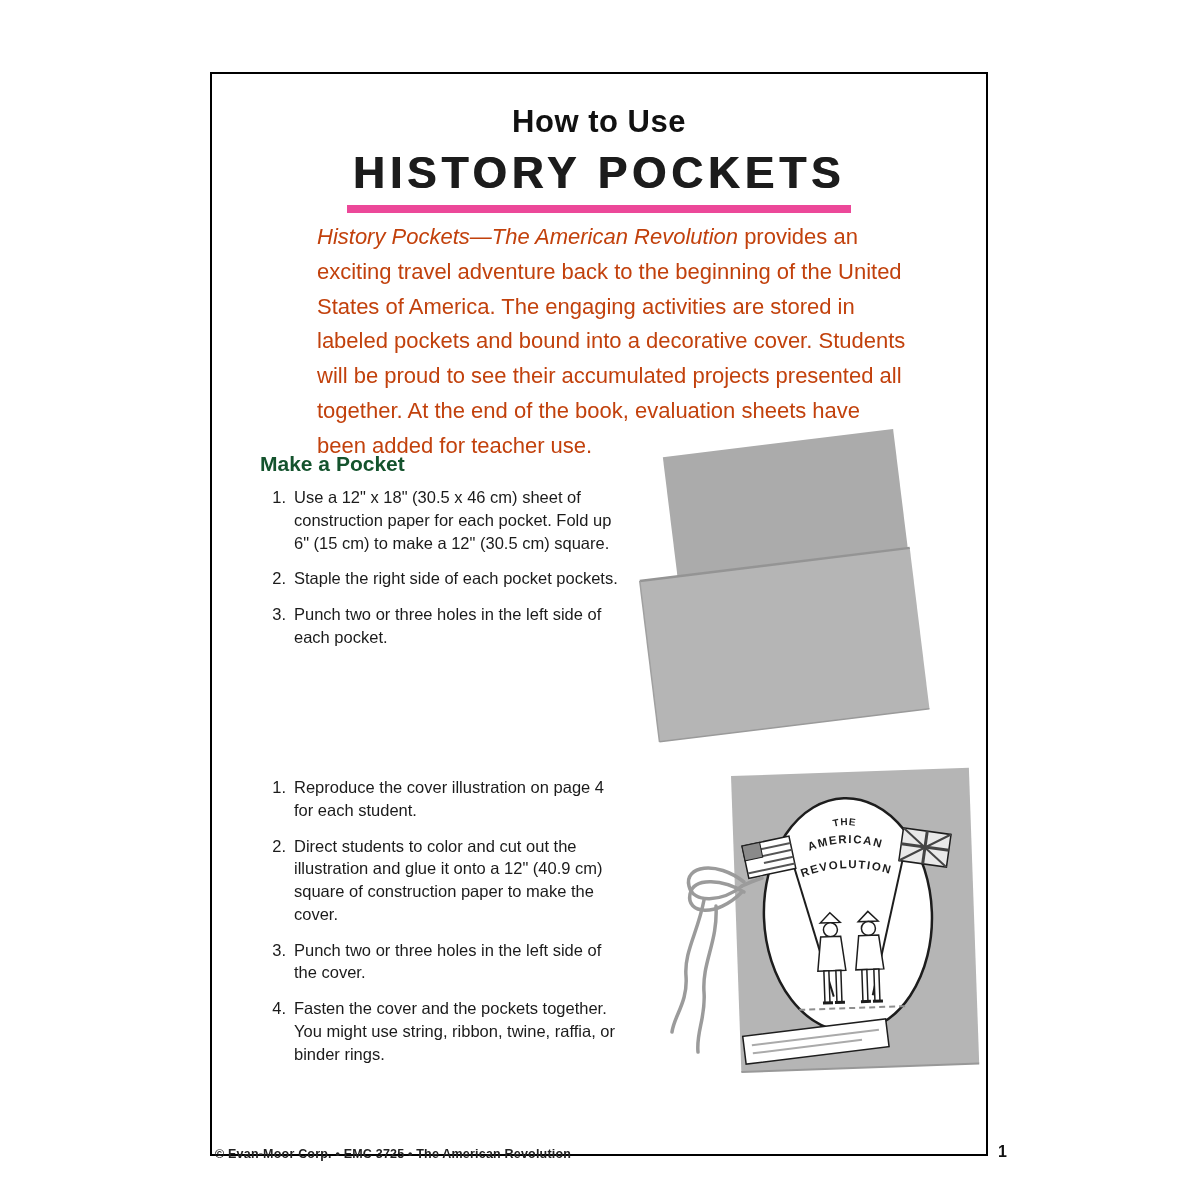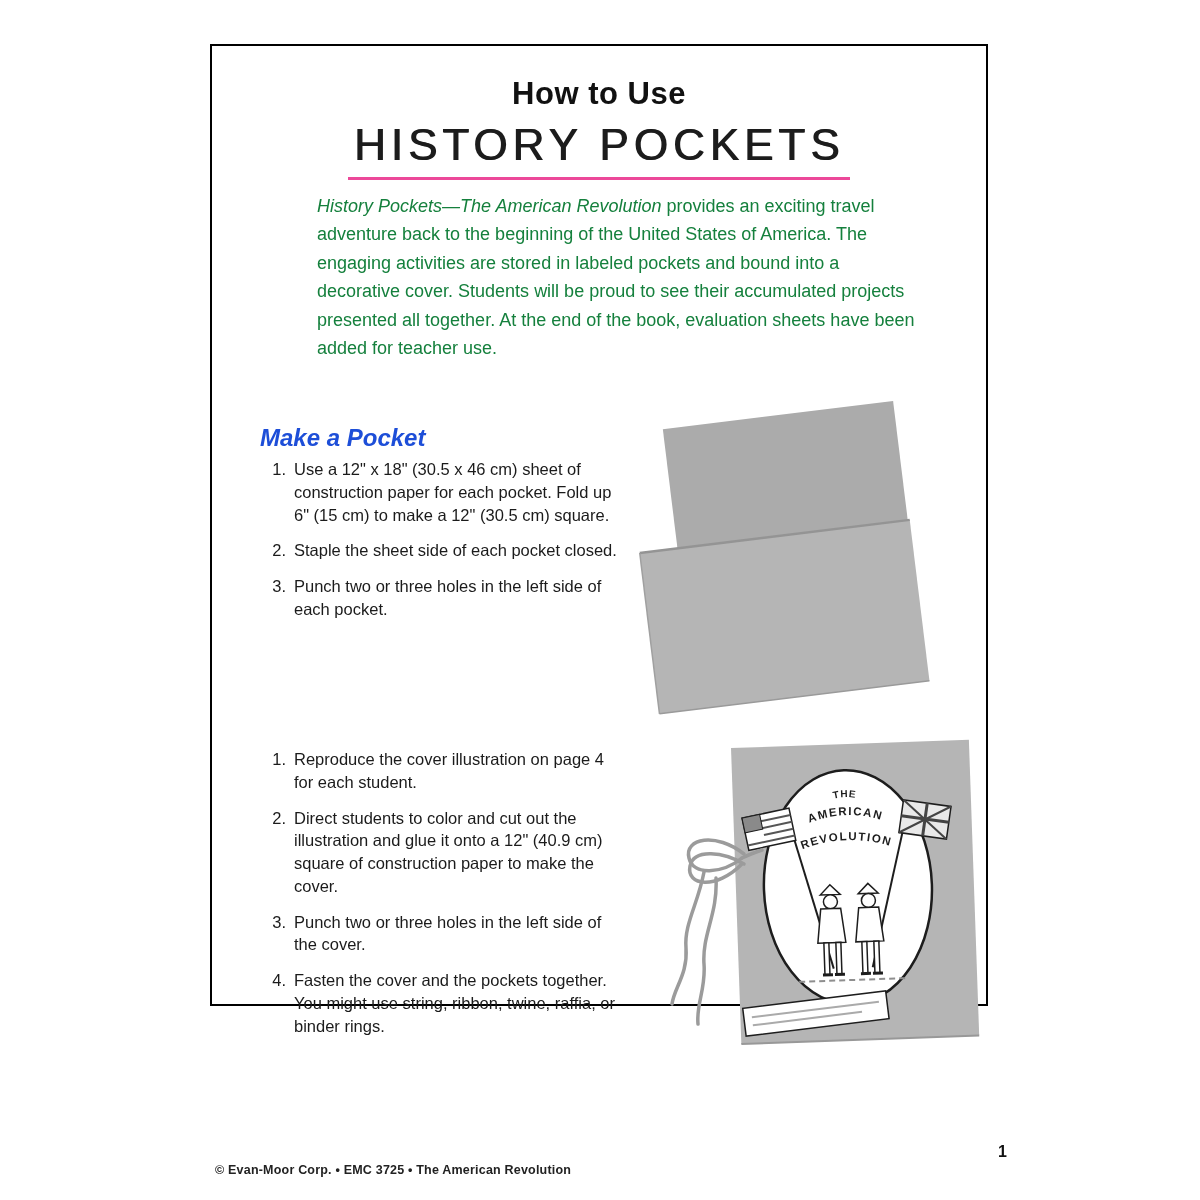--- a/index.html
+++ b/index.html
@@ -14,23 +14,23 @@
   }
   .page {
     position: relative;
     width: 1200px;
     height: 1200px;
     background: #ffffff;
   }
   .frame {
     position: absolute;
     left: 210px;
-    top: 44px;
+    top: 72px;
     width: 778px;
-    height: 962px;
+    height: 1084px;
     border: 2px solid #000;
     box-sizing: border-box;
     background: #fff;
   }
   .title-block {
     position: absolute;
     top: 30px;
     left: 0;
     width: 100%;
     text-align: center;
@@ -38,45 +38,44 @@
   .title-line1 {
     font-size: 31px;
     font-weight: 800;
     letter-spacing: 0.5px;
     color: #111;
   }
   .title-line2 {
     display: inline-block;
     margin-top: 8px;
     font-size: 44px;
-    font-weight: 400;
+    font-weight: 700;
     letter-spacing: 5px;
     color: #1c1c1c;
-    border-bottom: 3px solid #ec4899;
+    border-bottom: 8px solid #ec4899;
     padding: 0 6px 7px 6px;
     text-shadow: 1px 0 0 #1c1c1c;
     text-align: right;
   }
   .intro {
     position: absolute;
     left: 105px;
     top: 146px;
     width: 598px;
-    font-size: 18px;
+    font-size: 22px;
     line-height: 1.58;
-    color: #15803d;
+    color: #c2410c;
   }
   .intro .lead-italic { font-style: italic; }
   .section-heading {
     position: absolute;
     left: 48px;
-    font-size: 24px;
+    font-size: 21px;
     font-weight: 800;
-    color: #1d4ed8;
-    font-style: italic;
+    color: #14532d;
   }
   .heading-make { top: 378px; }
   .heading-assemble { top: 668px; }
   .steps {
     position: absolute;
     left: 58px;
     width: 352px;
     font-size: 16.5px;
     line-height: 1.38;
     color: #1b1b1b;
@@ -116,21 +115,20 @@
     height: 26px;
   }
   .footer-left {
     position: absolute;
     left: 215px;
     top: 4px;
     font-size: 12.5px;
     font-weight: 600;
     letter-spacing: 0.2px;
     color: #222;
-    margin-top: 16px;
   }
   .footer-page {
     position: absolute;
     left: 998px;
     top: 0px;
     font-size: 16px;
     font-weight: 800;
     color: #111;
   }
   svg text {
@@ -153,21 +151,21 @@
 
     <div class="section-heading heading-make">Make a Pocket</div>
 
     <div class="steps steps-make">
       <div class="step">
         <span class="step-num">1.</span>
         <span class="step-text">Use a 12" x 18" (30.5 x 46 cm) sheet of construction paper for each pocket. Fold up 6" (15 cm) to make a 12" (30.5 cm) square.</span>
       </div>
       <div class="step">
         <span class="step-num">2.</span>
-        <span class="step-text">Staple the sheet side of each pocket closed.</span>
+        <span class="step-text">Staple the right side of each pocket pockets.</span>
       </div>
       <div class="step">
         <span class="step-num">3.</span>
         <span class="step-text">Punch two or three holes in the left side of each pocket.</span>
       </div>
     </div>
 
     <div class="pocket-illustration">
       <svg width="326" height="336" viewBox="0 0 326 336">
         <g transform="rotate(-7 160 165)">

